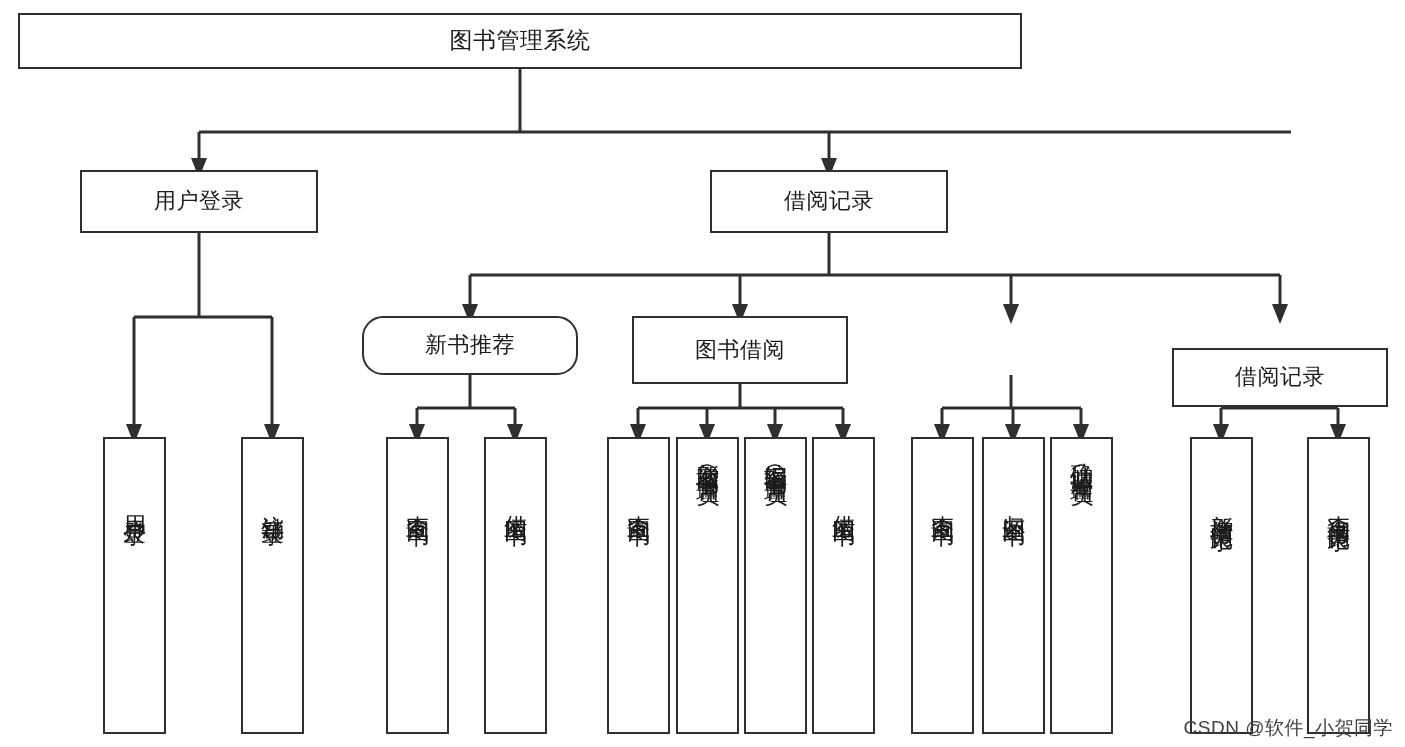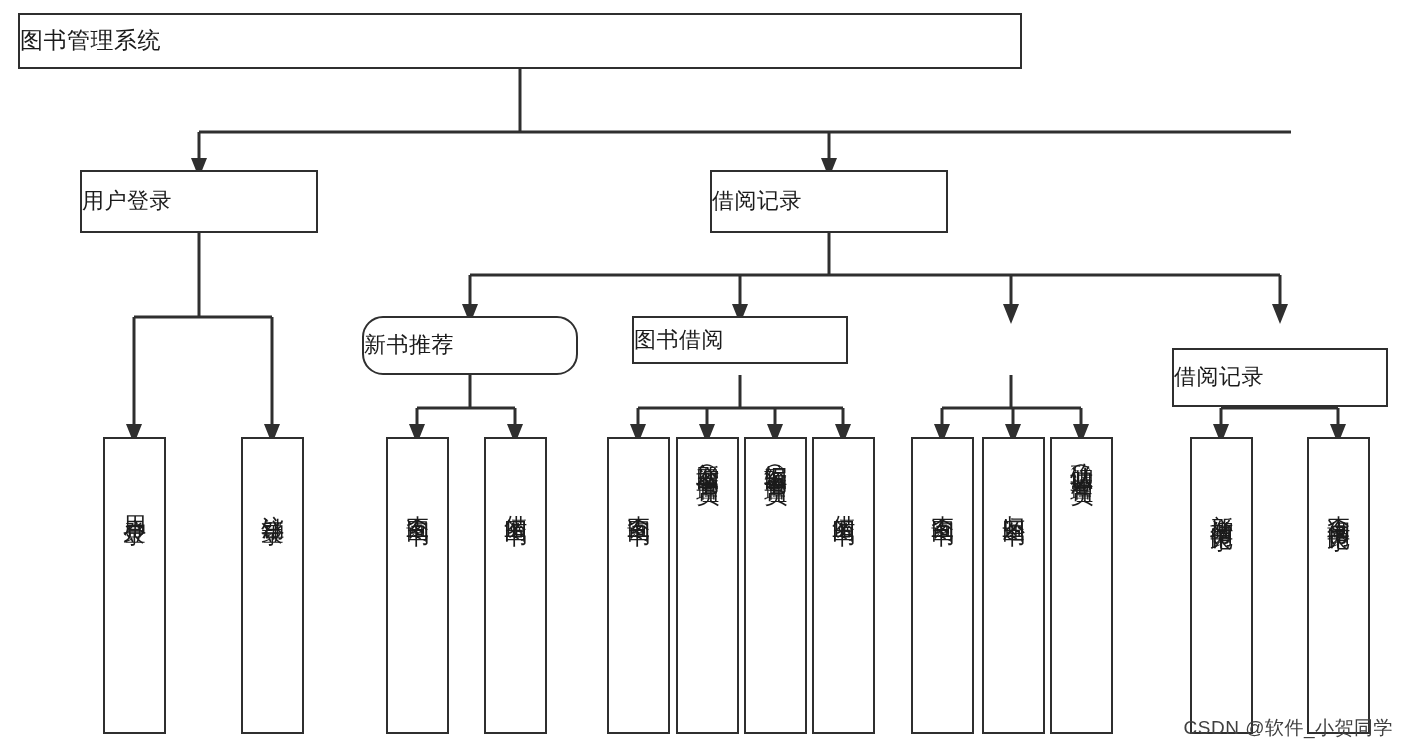--- a/index.html
+++ b/index.html
@@ -27,21 +27,21 @@
     height: 747px;
     pointer-events: none;
   }
   .node {
     position: absolute;
     box-sizing: border-box;
     border: 2.5px solid #2f2f2f;
     background: #ffffff;
     display: flex;
     align-items: center;
-    justify-content: flex-start;
+    justify-content: center;
     color: #1b1b1b;
   }
   .node .label {
     display: block;
     text-align: center;
     letter-spacing: 0.5px;
   }
   .node.horizontal .label {
     font-size: 22px;
     line-height: 1.1;
@@ -160,21 +160,21 @@
   <div class="node horizontal" style="left:80px; top:170px; width:238px; height:63px;">
     <span class="label">用户登录</span>
   </div>
   <div class="node horizontal" style="left:710px; top:170px; width:238px; height:63px;">
     <span class="label">借阅记录</span>
   </div>
 
   <div class="node horizontal" style="left:362px; top:316px; width:216px; height:59px;border-radius:21px;">
     <span class="label">新书推荐</span>
   </div>
-  <div class="node horizontal" style="left:632px; top:316px; width:216px; height:48px;">
+  <div class="node horizontal" style="left:632px; top:316px; width:216px; height:68px;">
     <span class="label">图书借阅</span>
   </div>
   <div class="node horizontal" style="left:1172px; top:316px; width:216px; height:59px;margin-top:32px;">
     <span class="label">借阅记录</span>
   </div>
 
   <div class="node leaf pos-mid" style="left:103px; top:437px; width:63px; height:297px;">
     <span class="label">用户登录</span>
   </div>
   <div class="node leaf pos-mid" style="left:241px; top:437px; width:63px; height:297px;">

